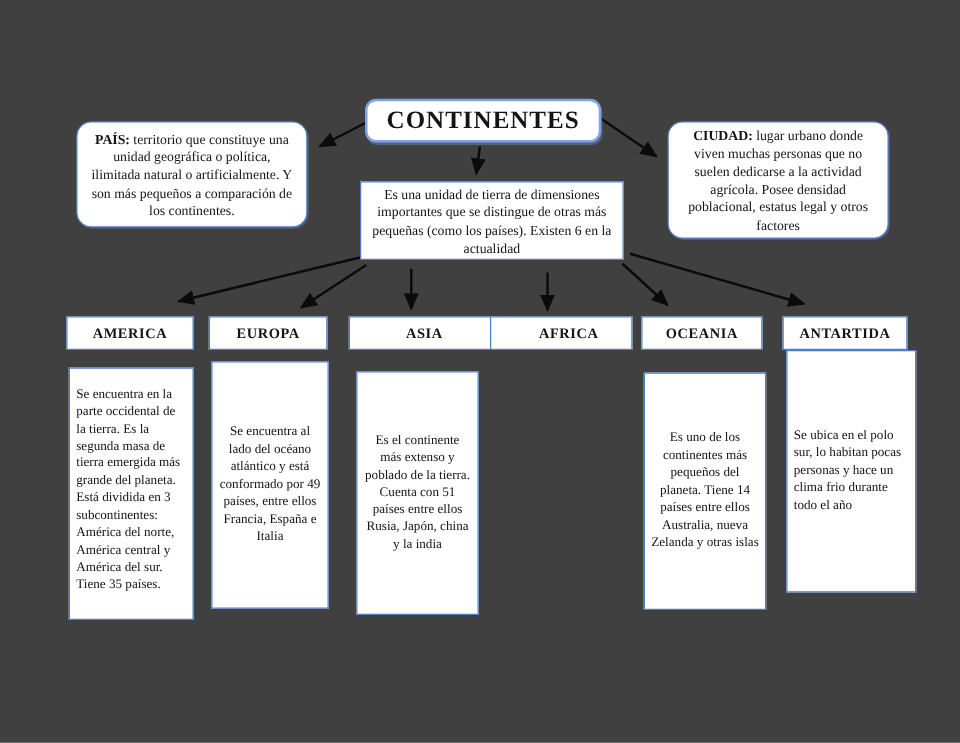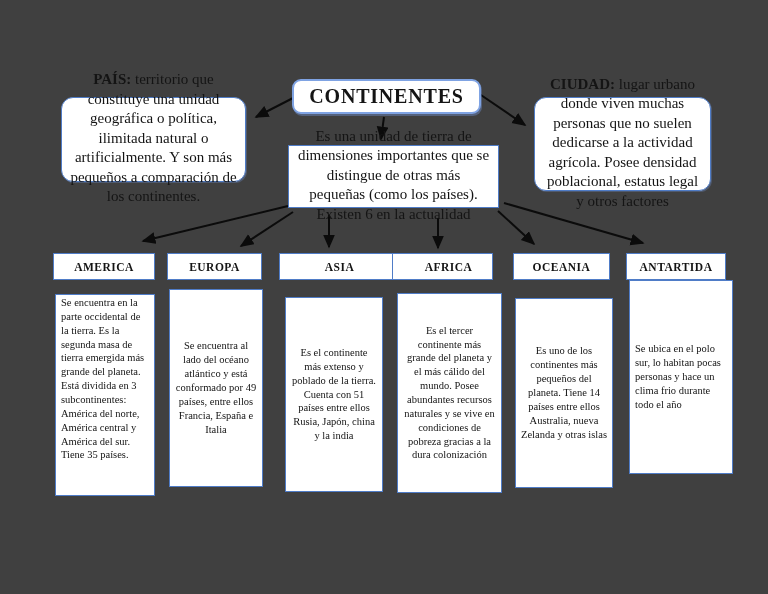--- a/index.html
+++ b/index.html
@@ -25,41 +25,41 @@
     display:flex;align-items:center;justify-content:center;
     font-weight:bold;font-size:20px;letter-spacing:.8px;
     box-shadow:1px 2px 0 rgba(110,140,200,.45);
   }
   .pais-box{left:61px;top:97px;width:185px;height:85px;
     display:flex;align-items:center;justify-content:center;padding:4px 8px;}
   .ciudad-box{left:534px;top:97px;width:177px;height:94px;
     display:flex;align-items:center;justify-content:center;padding:12px 8px;}
   .def-box{left:288px;top:145px;width:211px;height:63px;
     display:flex;align-items:center;justify-content:center;padding:3px 8px;}
-  .node-text{font-size:15px;line-height:1.3;text-align:center;margin-top:13px;}
+  .node-text{font-size:11px;line-height:1.3;text-align:center;margin-top:13px;}
   .node-text b{font-weight:bold;}
   .hdr{
     top:253px;height:27px;
     display:flex;align-items:center;justify-content:center;
     font-weight:bold;font-size:11.5px;letter-spacing:.5px;
   }
   .hdr-america{left:53px;width:102px;}
   .hdr-europa{left:167px;width:95px;}
   .hdr-asia{left:279px;width:121px;}
-  .hdr-africa{left:392px;width:101px;padding-left:12px;}
+  .hdr-africa{left:392px;width:114px;padding-left:12px;}
   .hdr-oceania{left:513px;width:97px;}
   .hdr-antartida{left:626px;width:100px;}
   .desc{
     font-size:10.5px;line-height:1.32;
     display:flex;flex-direction:column;justify-content:center;
     padding:6px 5px;
   }
   .desc.left{text-align:left;}
   .desc.center{text-align:center;}
-  .desc.vtop{justify-content:flex-start;padding-top:1px;}
+  .desc.vtop{justify-content:flex-start;padding-top:14px;}
   .desc-america{left:55px;top:294px;width:100px;height:202px;}
   .desc-europa{left:169px;top:289px;width:94px;height:198px;}
   .desc-asia{left:285px;top:297px;width:98px;height:195px;}
   .desc-africa{left:397px;top:293px;width:105px;height:200px;}
   .desc-oceania{left:515px;top:298px;width:98px;height:190px;}
   .desc-antartida{left:629px;top:280px;width:104px;height:194px;}
 </style>
 </head>
 <body>
 
@@ -121,23 +121,20 @@
 
   <div class="box desc left vtop desc-america">
     <span>Se encuentra en la parte occidental de la tierra. Es la segunda masa de tierra emergida más grande del planeta. Está dividida en 3 subcontinentes: América del norte, América central y América del sur. Tiene 35 países.</span>
   </div>
   <div class="box desc center desc-europa">
     <span>Se encuentra al lado del océano atlántico y está conformado por 49 países, entre ellos Francia, España e Italia</span>
   </div>
   <div class="box desc center desc-asia">
     <span>Es el continente más extenso y poblado de la tierra. Cuenta con 51 países entre ellos Rusia, Japón, china y la india</span>
   </div>
-  <div class="box desc center desc-africa">
-    <span>Es el tercer continente más grande del planeta y el más cálido del mundo. Posee abundantes recursos naturales y se vive en condiciones de pobreza gracias a la dura colonización</span>
-  </div>
   <div class="box desc center desc-oceania">
     <span>Es uno de los continentes más pequeños del planeta. Tiene 14 países entre ellos Australia, nueva Zelanda y otras islas</span>
   </div>
   <div class="box desc left desc-antartida">
     <span>Se ubica en el polo sur, lo habitan pocas personas y hace un clima frio durante todo el año</span>
   </div>
 
 </div>
 
 </body></html>

